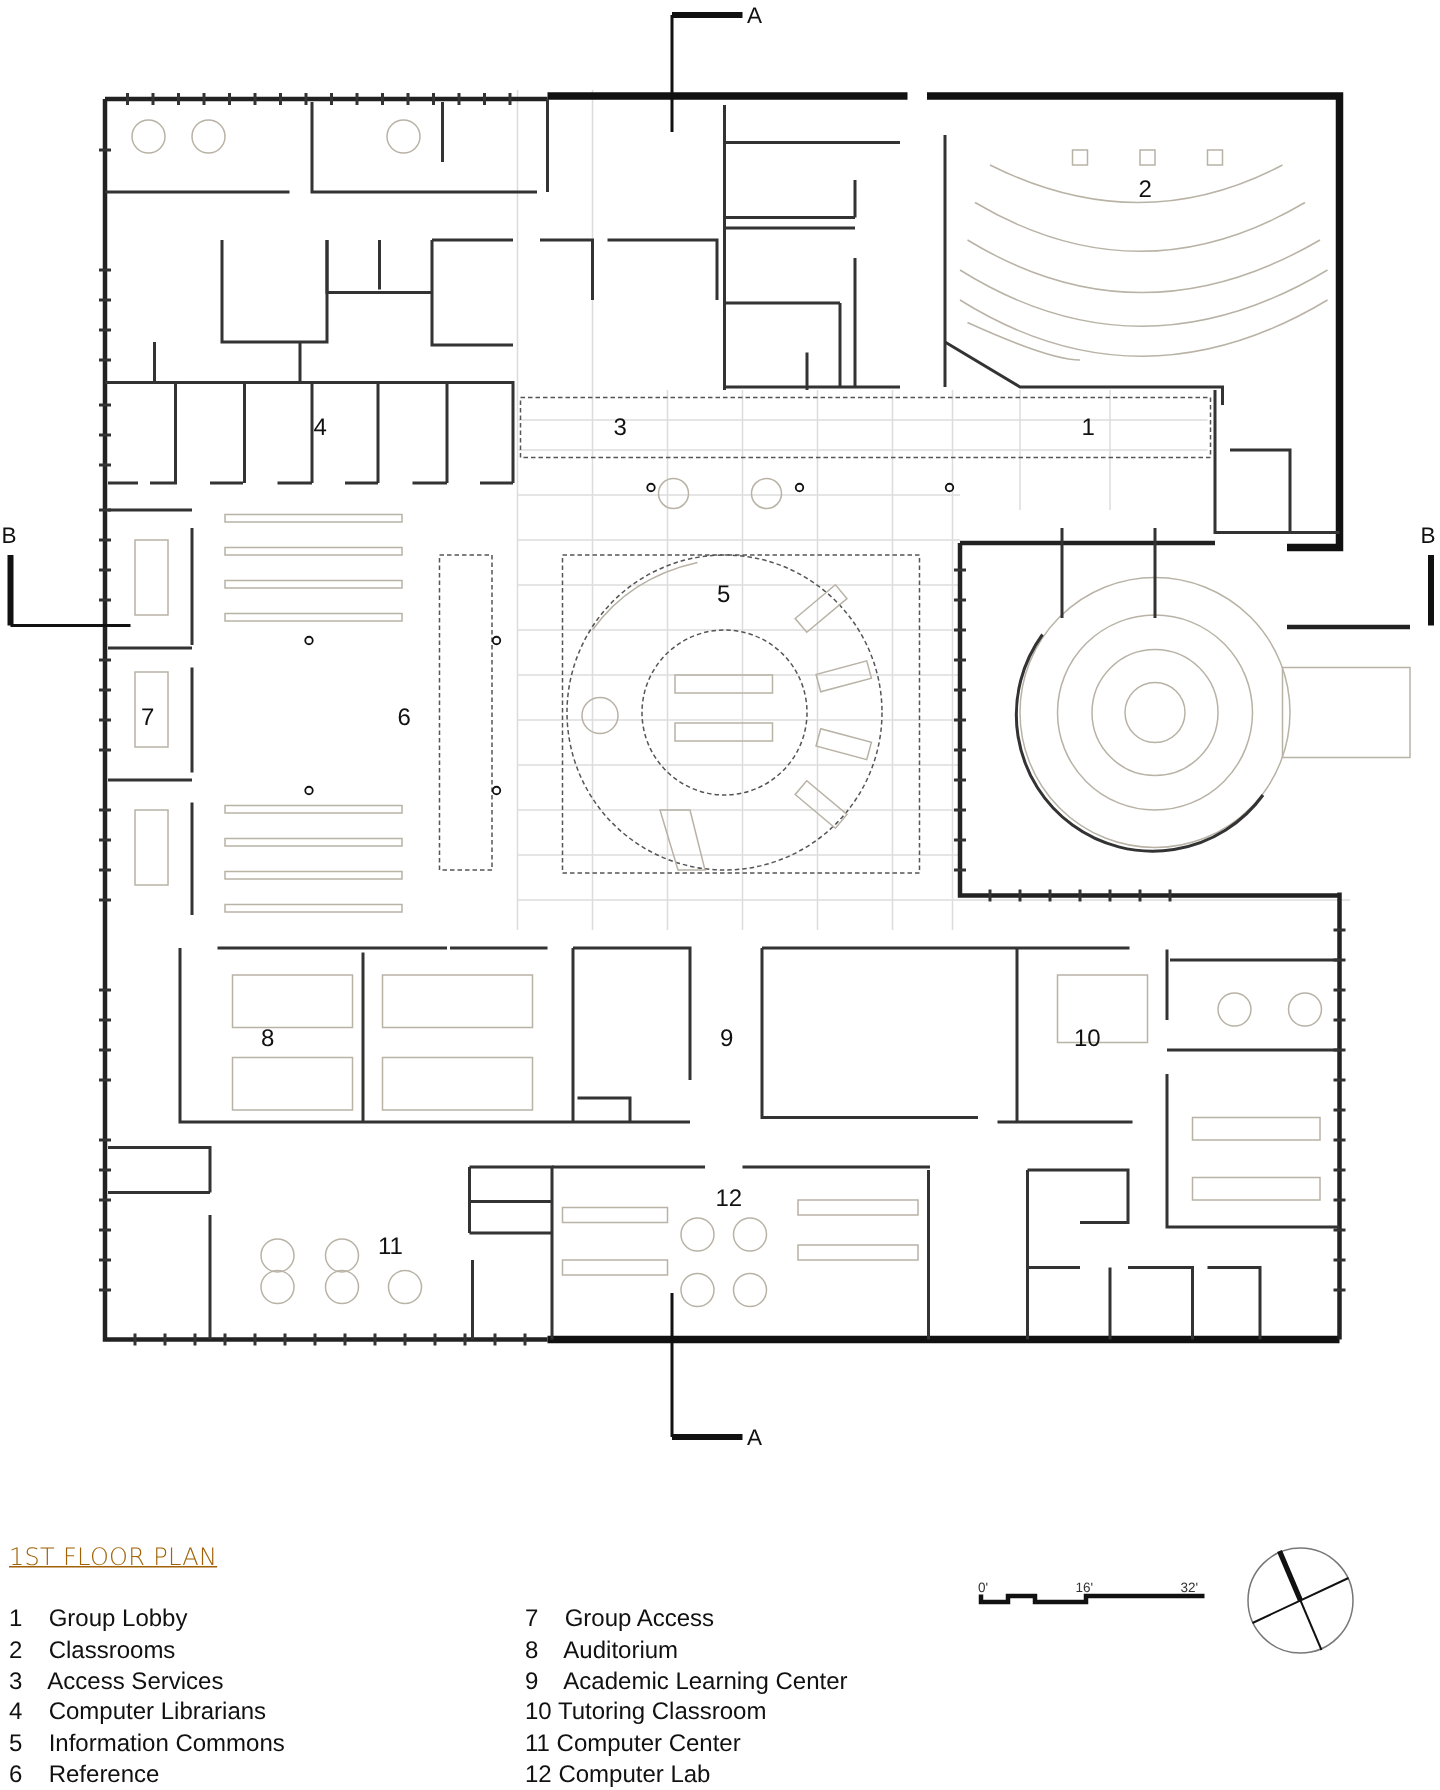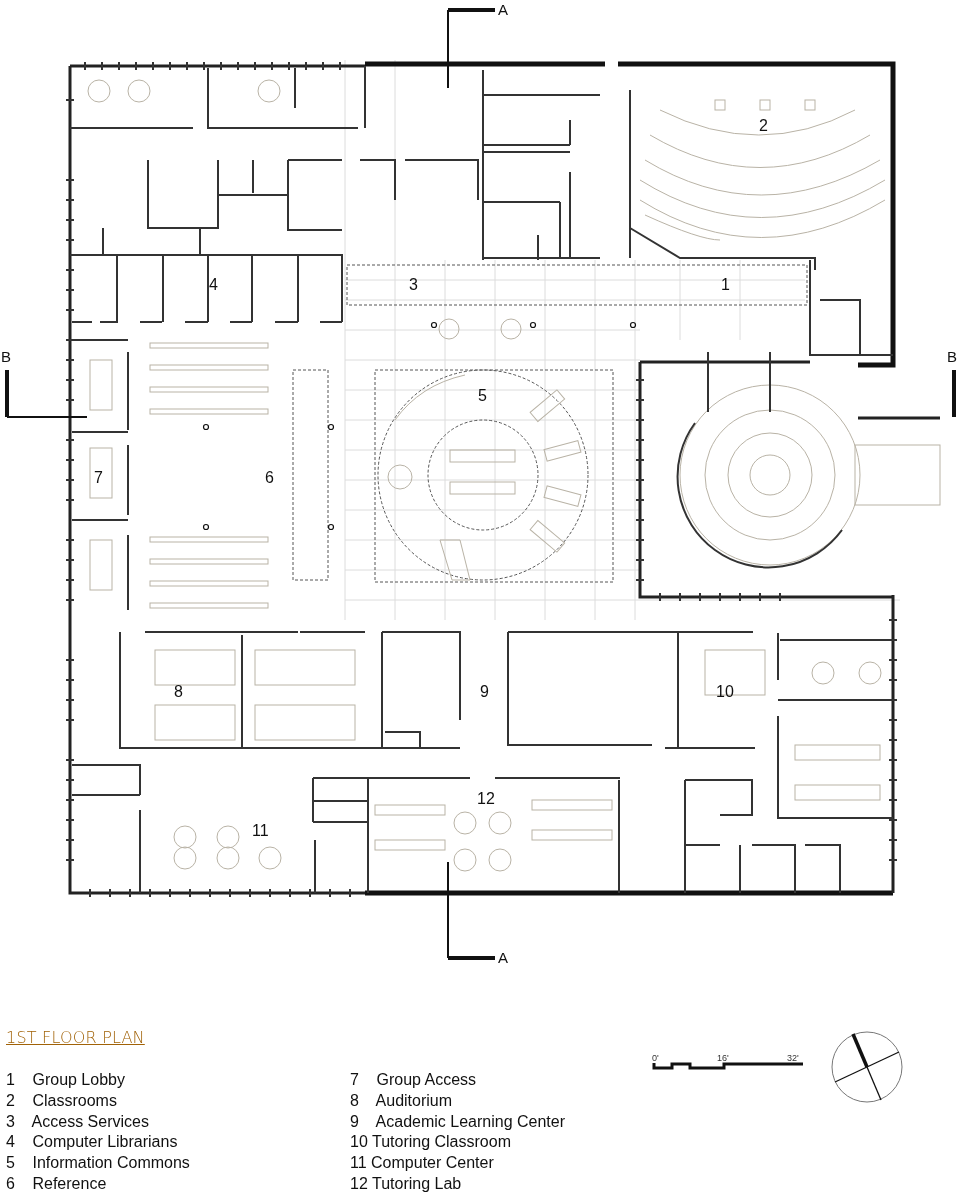--- a/index.html
+++ b/index.html
@@ -386,21 +386,21 @@
   <div class="item"><span class="num">5</span> <span>Information Commons</span></div>
   <div class="item"><span class="num">6</span> <span>Reference</span></div>
 </div>
 
 <div class="legend legend-right">
   <div class="item"><span class="num">7</span> <span>Group Access</span></div>
   <div class="item"><span class="num">8</span> <span>Auditorium</span></div>
   <div class="item"><span class="num">9</span> <span>Academic Learning Center</span></div>
   <div class="item"><span>10</span> <span>Tutoring Classroom</span></div>
   <div class="item"><span>11</span> <span>Computer Center</span></div>
-  <div class="item"><span>12</span> <span>Tutoring Lab</span></div>
+  <div class="item"><span>12</span> <span>Computer Lab</span></div>
 </div>
 
 <svg class="scale" viewBox="0 0 160 30">
   <text x="2" y="11" font-size="9" fill="#333" font-family="Liberation Sans, sans-serif">0'</text>
   <text x="67" y="11" font-size="9" fill="#333" font-family="Liberation Sans, sans-serif">16'</text>
   <text x="137" y="11" font-size="9" fill="#333" font-family="Liberation Sans, sans-serif">32'</text>
   <polyline points="4,13 4,18 22,18 22,14 40,14 40,18 74,18 74,14 153,14" stroke="#111" stroke-width="3" fill="none"></polyline>
 </svg>
 
 <svg class="compass" viewBox="0 0 74 74">

